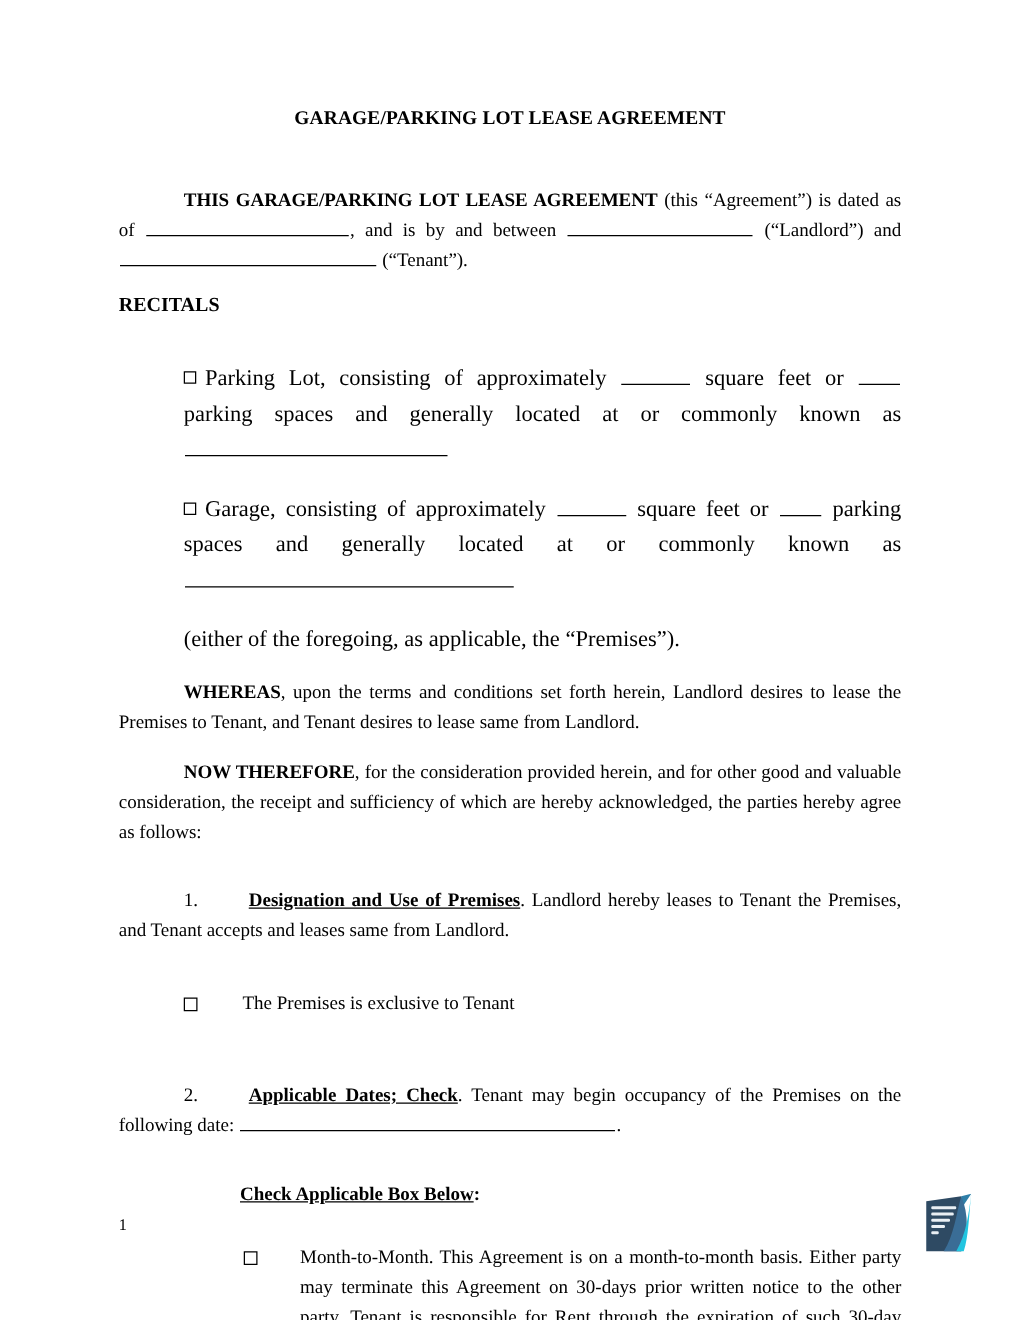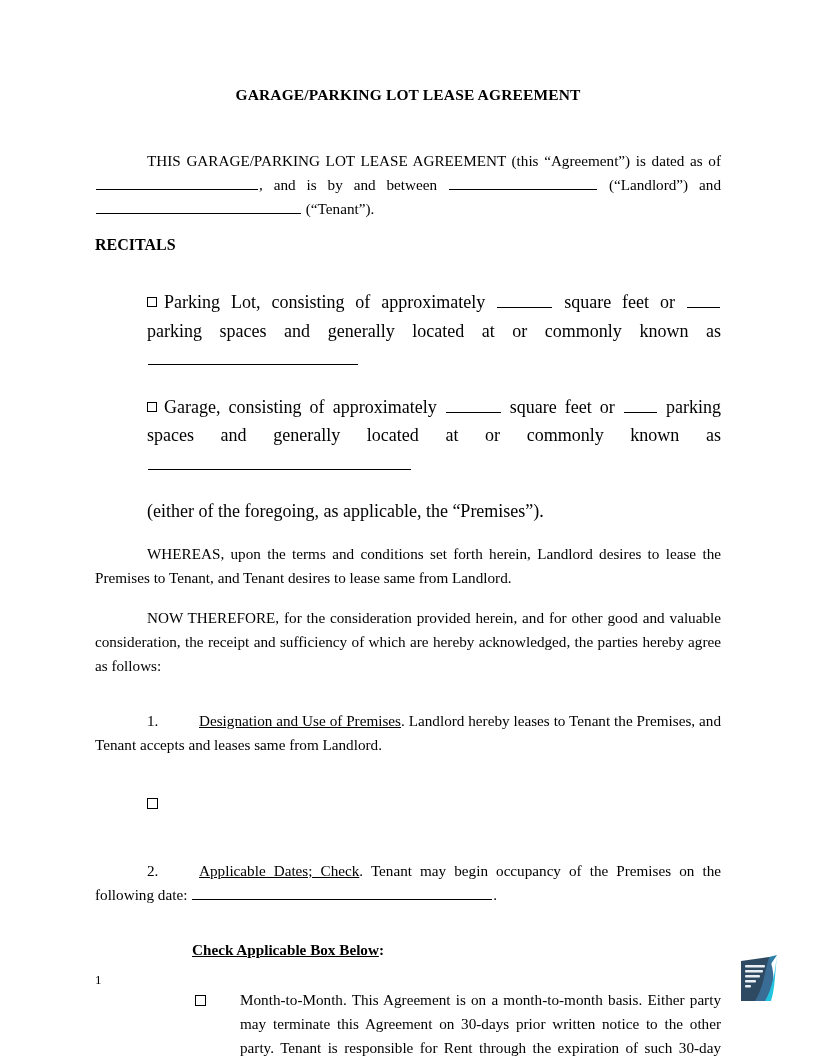--- a/index.html
+++ b/index.html
@@ -59,21 +59,21 @@
 
   p.para.first-indent {
     text-indent: 52px;
   }
 
   .gap-sm { height: 12px; }
   .gap-md { height: 16px; }
   .gap-lg { height: 19px; }
   .gap-xl { height: 26px; }
 
-  b, .bold { font-weight: normal; }
+  b, .bold { font-weight: bold; }
   .u { text-decoration: underline; }
 
   
   .blank {
     display: inline-block;
     border-bottom: 1.3px solid #000;
     vertical-align: baseline;
     height: 0.92em;
     margin: 0 1px;
   }
@@ -205,20 +205,21 @@
     <p class="para first-indent"><b>NOW THEREFORE</b><span>, for the consideration provided herein, and for other good and valuable consideration, the receipt and sufficiency of which are hereby acknowledged, the parties hereby agree as follows:</span></p>
 
     <div class="gap-md"></div>
 
     <p class="clause"><span class="clause-lead">1.</span><b class="u">Designation and Use of Premises</b><span>. Landlord hereby leases to Tenant the Premises, and Tenant accepts and leases same from Landlord.</span></p>
 
     <div class="gap-lg"></div>
 
     <div class="cbrow lvlA">
         <span class="cbox"></span>
+        <span class="cbtext">The Premises is exclusive to Tenant</span>
       </div>
 
     <div class="gap-lg"></div>
 
 
     <div class="gap-md"></div>
 
     <p class="clause"><span class="clause-lead">2.</span><b class="u">Applicable Dates; Check</b><span>. Tenant may begin occupancy of the Premises on the following date: </span><span class="blank bl-occdate"></span><span>.</span></p>
 
     <div class="gap-md"></div>

